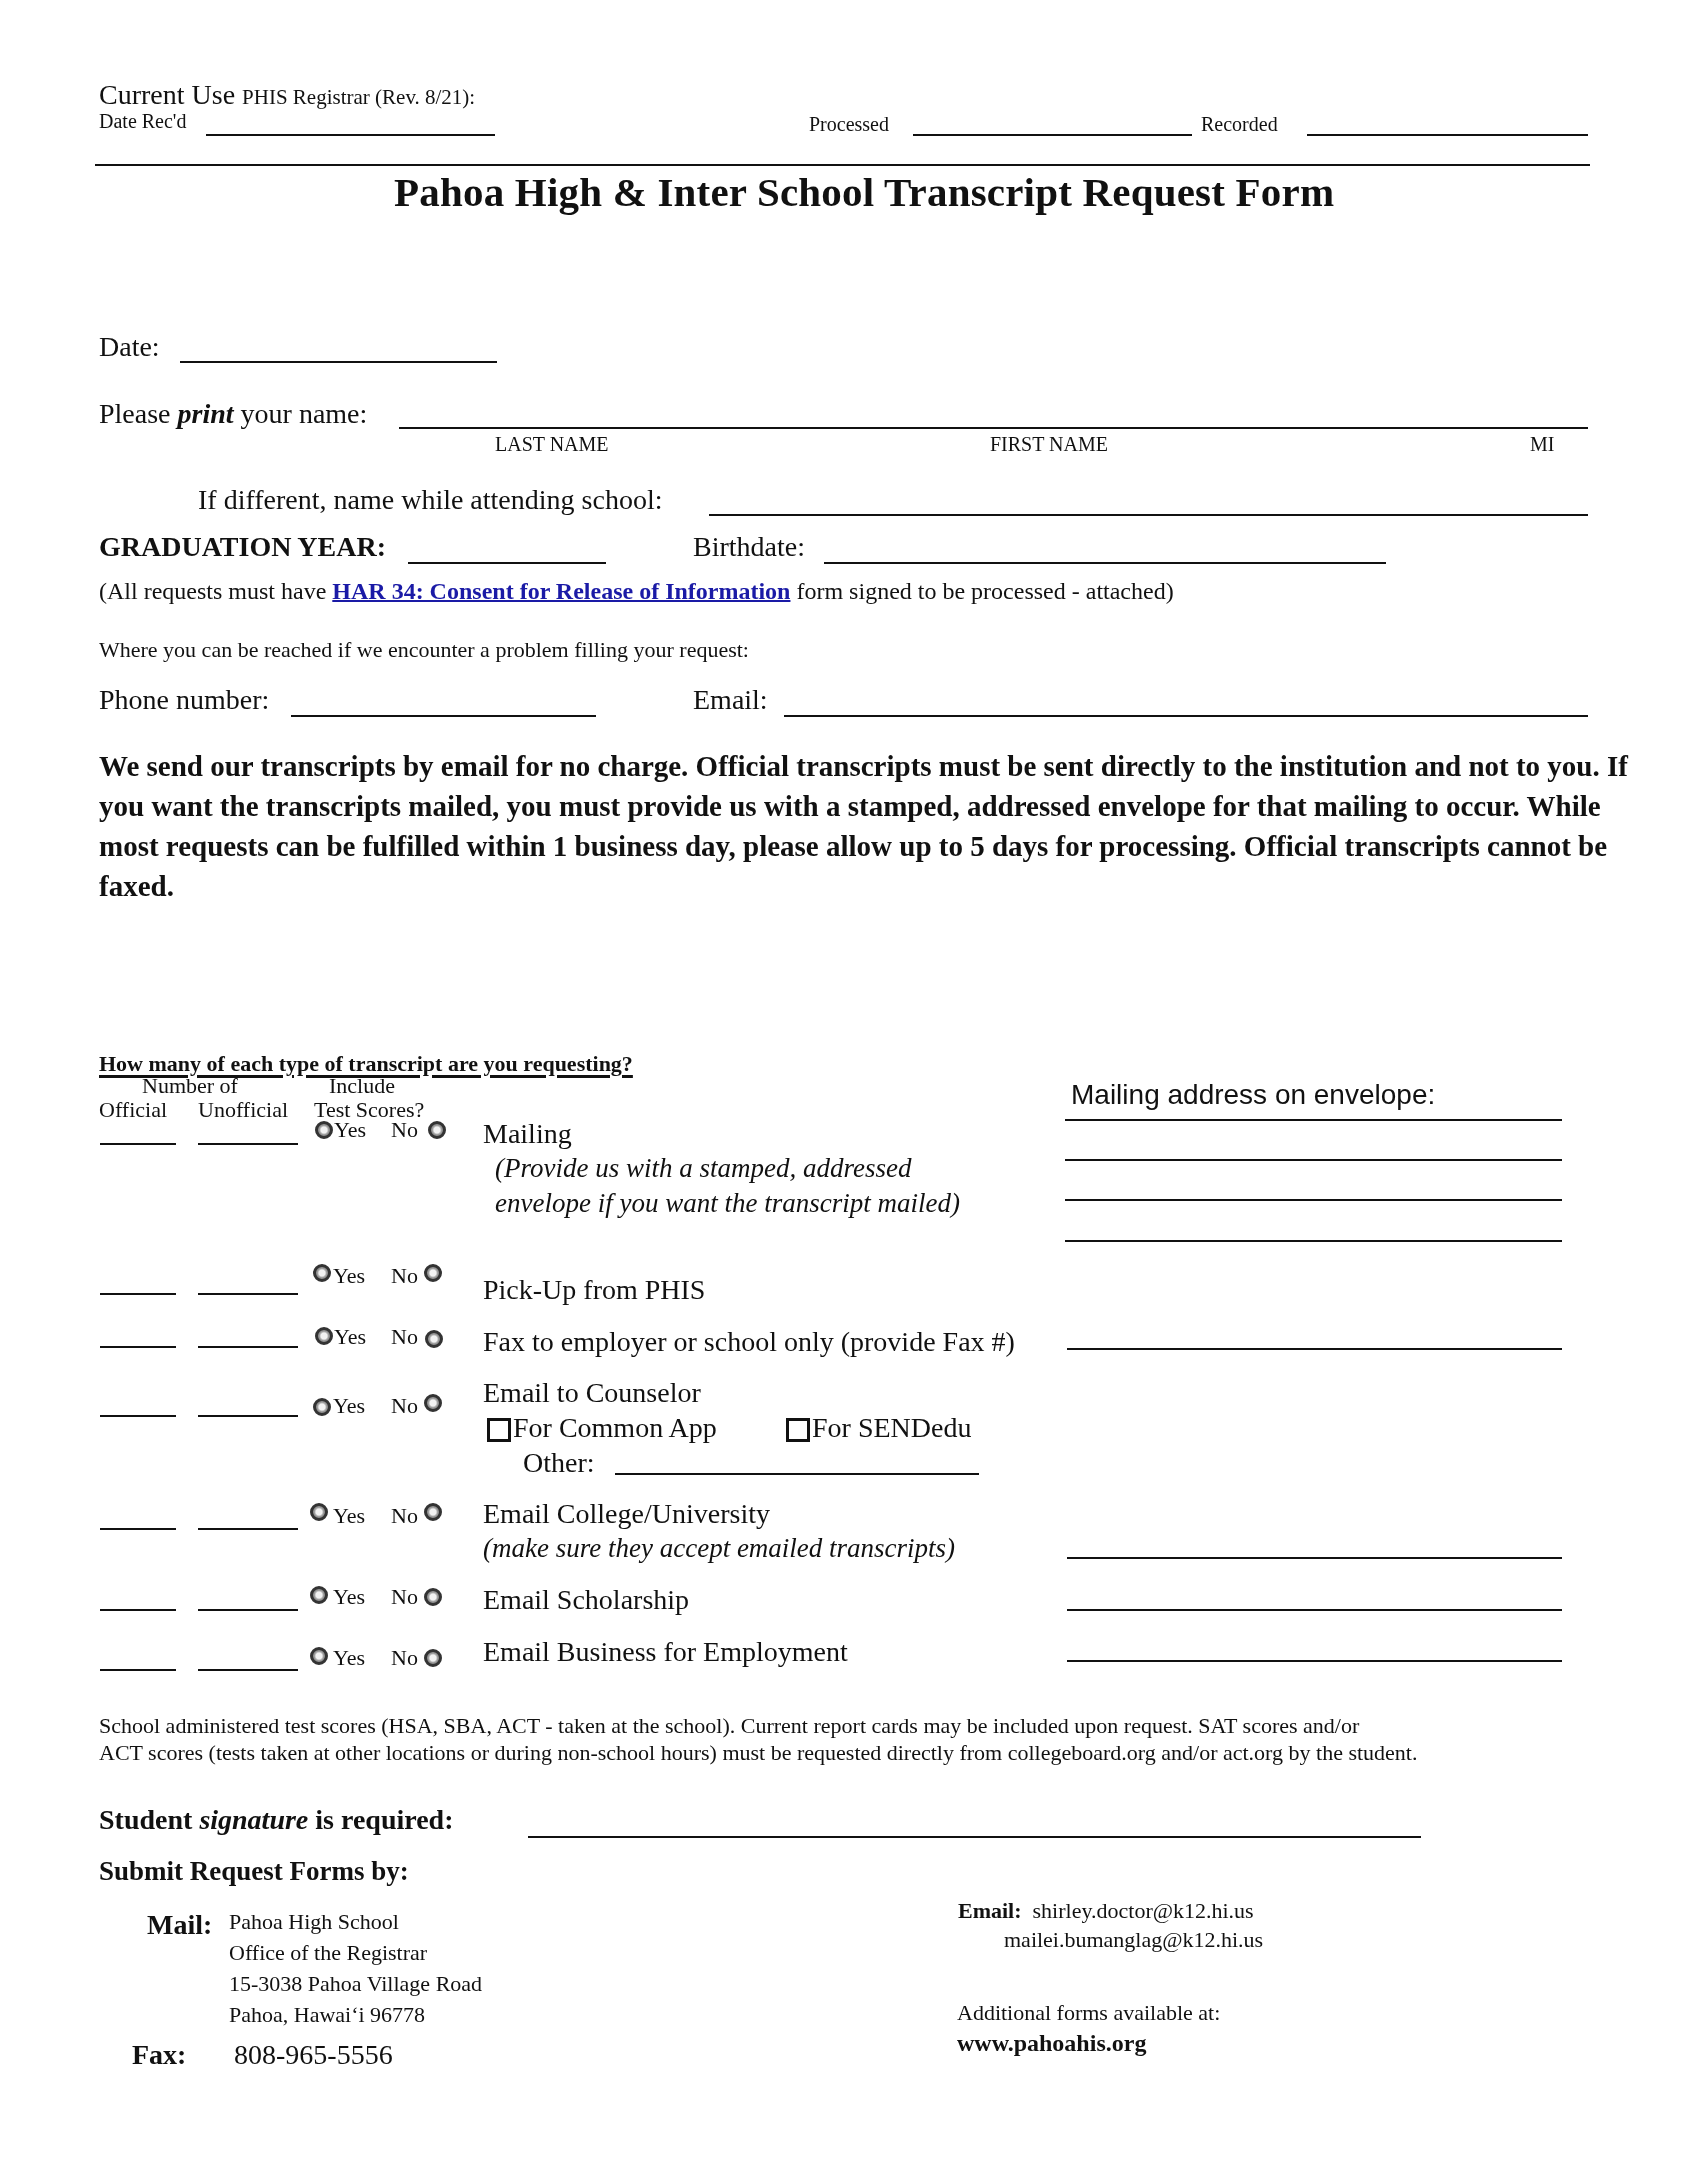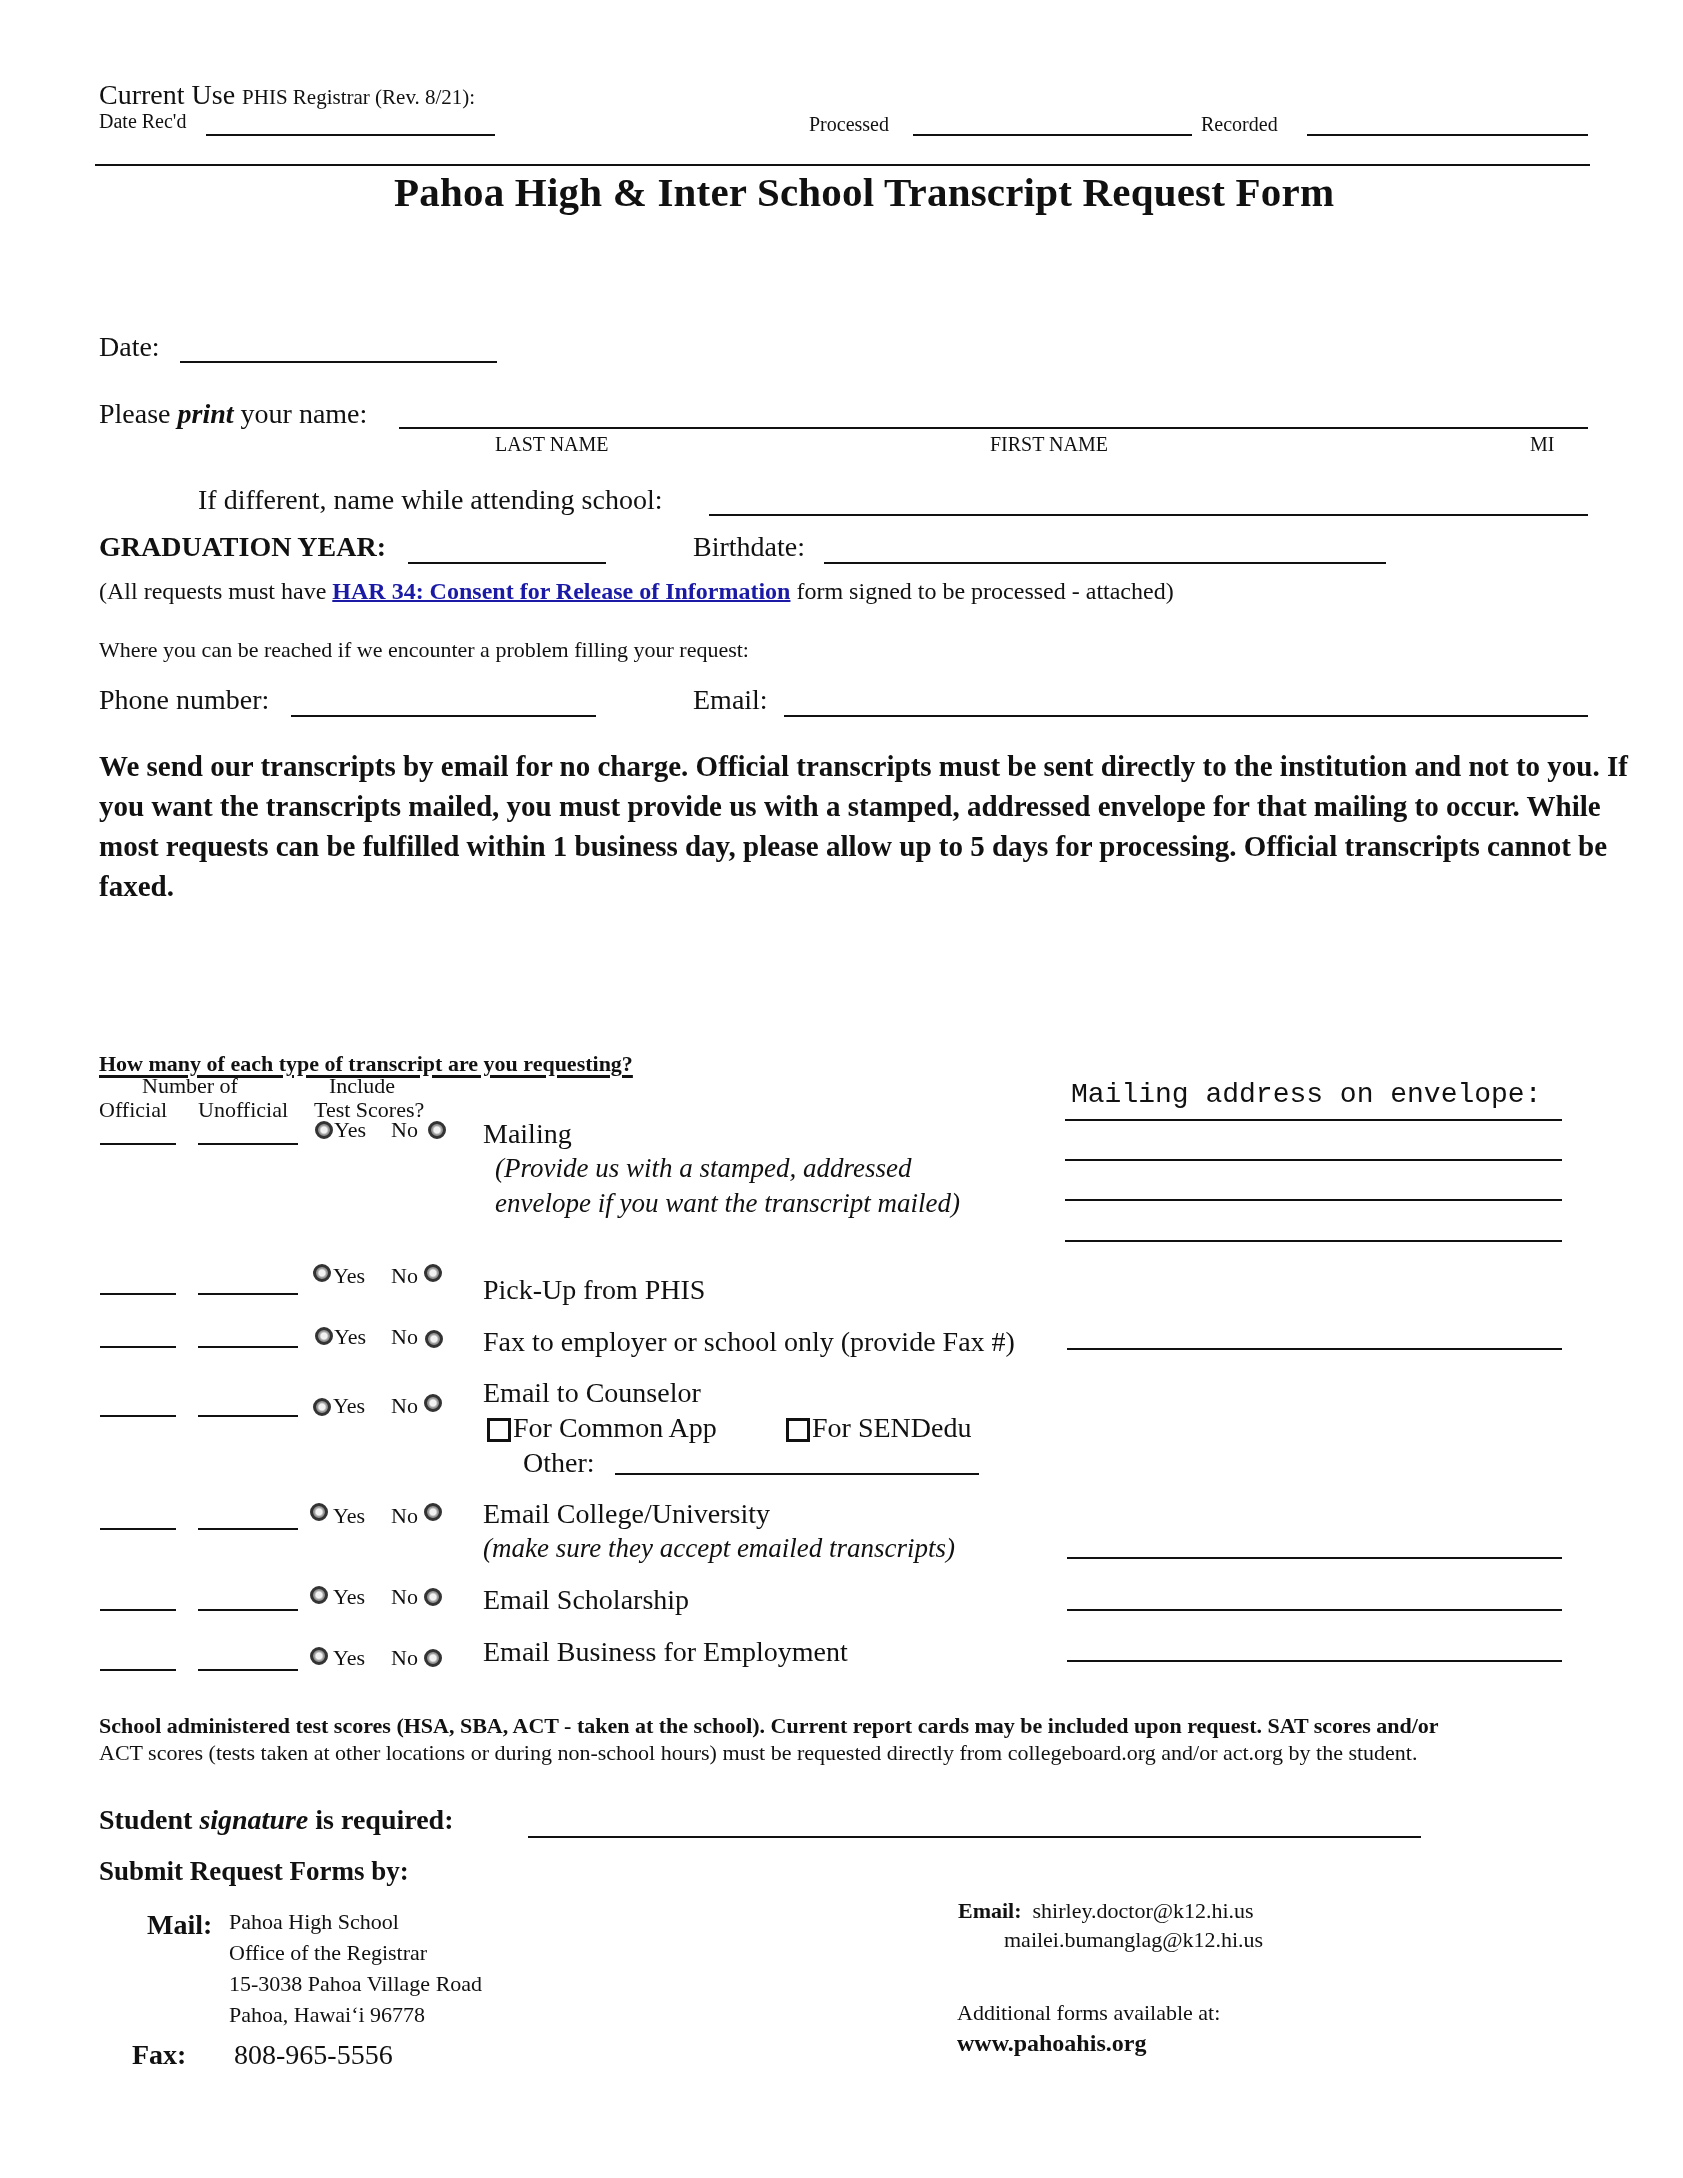--- a/index.html
+++ b/index.html
@@ -1,21 +1,21 @@
 <!DOCTYPE html>
 <html><head>
 <meta charset="utf-8">
 <style>
   html, body { margin: 0; padding: 0; background: #ffffff; }
   body { width: 1683px; height: 2178px; position: relative; overflow: hidden;
          font-family: "Liberation Serif", "DejaVu Serif", serif; color: #111; }
   .abs { position: absolute; white-space: nowrap; }
   .line { position: absolute; height: 0; border-top: 2.5px solid #111; }
   .thin { border-top-width: 2px; }
-  .sans { font-family: Liberation Mono, monospace; }
+  .sans { font-family: Liberation Sans, sans-serif; }
   .bold { font-weight: bold; }
   .ital { font-style: italic; }
   .title { font-size: 41px; font-weight: bold; letter-spacing: 0.2px; }
   .f28 { font-size: 28px; }
   .f27 { font-size: 27px; }
   .f26 { font-size: 22px; }
   .f24 { font-size: 24px; }
   .f22 { font-size: 22px; }
   .f21 { font-size: 21px; }
   .f20 { font-size: 20px; }
@@ -160,21 +160,21 @@
   <div class="line" style="left:100px; top:1669px; width:76px;"></div>
   <div class="line" style="left:198px; top:1669px; width:100px;"></div>
   <div class="radio" style="left:310px; top:1647px;"></div>
   <div class="abs f22" style="left:333px; top:1645px;">Yes</div>
   <div class="abs f22" style="left:391px; top:1645px;">No</div>
   <div class="radio" style="left:424px; top:1649px;"></div>
   <div class="abs f28" style="left:483px; top:1636px;">Email Business for Employment</div>
   <div class="line" style="left:1067px; top:1660px; width:495px;"></div>
 </div>
 
-<div class="abs f22" style="left:99px; top:1713px;font-weight:bold;">School administered test scores (HSA, SBA, ACT - taken at the school).  Current report cards may be included upon request. SAT scores and/or</div>
+<div class="abs f22" style="left:99px; top:1713px;">School administered test scores (HSA, SBA, ACT - taken at the school).  Current report cards may be included upon request. SAT scores and/or</div>
 <div class="abs f22" style="left:99px; top:1740px;">ACT scores (tests taken at other locations or during non-school hours) must be requested directly from collegeboard.org and/or act.org by the student.</div>
 
 <div class="abs f28 bold" style="left:99px; top:1804px;"><span>Student </span><i>signature</i><span> is required:</span></div>
 <div class="line thin" style="left:528px; top:1836px; width:893px;"></div>
 
 <div class="abs f27 bold" style="left:99px; top:1856px;">Submit Request Forms by:</div>
 <div class="abs f28 bold" style="left:147px; top:1909px;">Mail:</div>
 <div class="abs f26" style="left:229px; top:1906px; line-height:31px;">
   <div>Pahoa High School</div>
   <div>Office of the Registrar</div>

